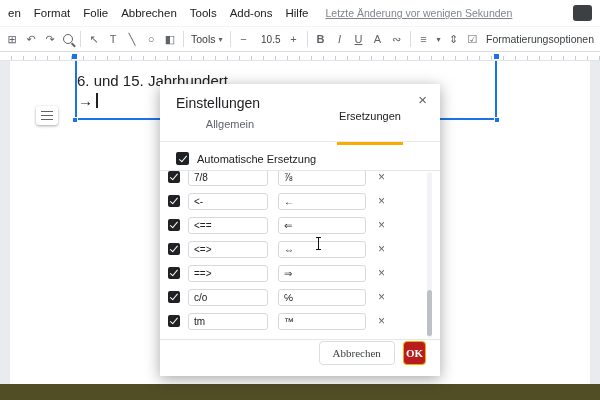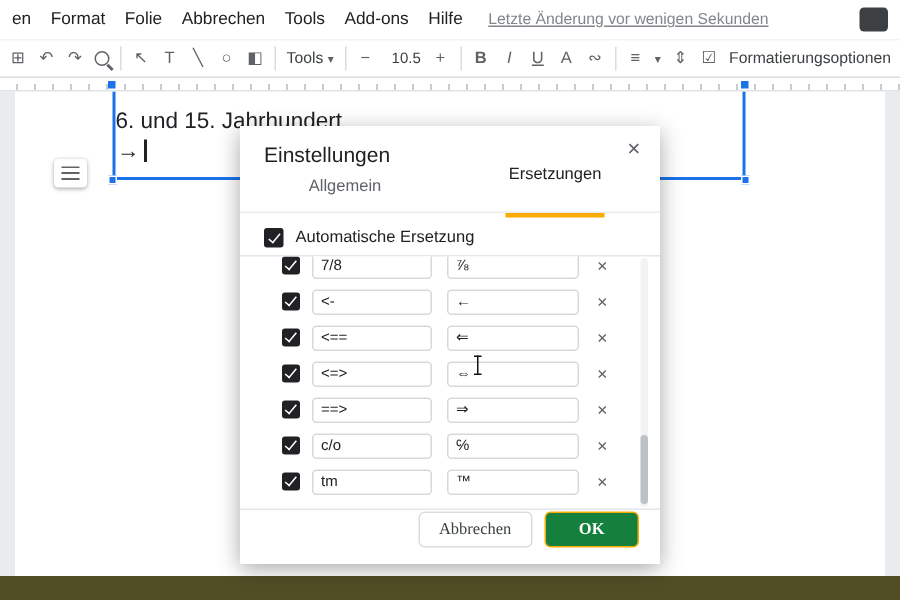--- a/index.html
+++ b/index.html
@@ -52,44 +52,44 @@
   .dialog{position:absolute;left:160px;top:84px;width:280px;height:292px;background:#fff;border-radius:0;
           box-shadow:0 3px 14px rgba(0,0,0,.35);z-index:30;font-size:11px}
   .dlg-title{position:absolute;left:16px;top:11px;font-size:14px;color:#202124}
   .dlg-close{position:absolute;right:13px;top:8px;font-size:15px;color:#5f6368;cursor:pointer;line-height:1}
   .tabs{position:absolute;left:0;top:30px;width:100%;height:27px;display:flex}
   .tab{flex:1;display:flex;align-items:center;justify-content:center;color:#5f6368;cursor:pointer}
   .tab span{padding:0 2px 7px;font-size:11px}
   .tab.active{color:#202124}
   .tab.active span{border-bottom:3px solid #f9ab00;padding-bottom:20px}
   .dlg-div{position:absolute;left:0;top:57px;width:100%;height:1px;background:#e8eaed}
-  .auto-row{position:absolute;left:16px;top:68px;display:flex;align-items:flex-start;gap:8px}
+  .auto-row{position:absolute;left:16px;top:68px;display:flex;align-items:center;gap:8px}
   .cb{width:13px;height:13px;background:#202124;border-radius:2px;position:relative;flex:none;cursor:pointer}
   .cb::after{content:"";position:absolute;left:4.5px;top:1.5px;width:3px;height:7px;
              border:solid #fff;border-width:0 1.5px 1.5px 0;transform:rotate(40deg)}
   .cb.sm{width:12px;height:12px}
   .cb.sm::after{left:4px;top:1px;height:6.5px}
   .auto-label{font-size:11px;color:#202124}
   .repl{position:absolute;left:0;top:86px;width:100%;height:170px;border-top:1px solid #e4e6e8;
         border-bottom:1px solid #e4e6e8;overflow:hidden;box-sizing:border-box}
   .repl-inner{margin-top:-6px}
-  .rrow{height:24px;display:flex;align-items:center;padding-left:28px;gap:8px;box-sizing:border-box}
+  .rrow{height:24px;display:flex;align-items:center;padding-left:8px;gap:8px;box-sizing:border-box}
   .rin{width:80px;height:17px;border:1px solid #d6d9dc;border-radius:3px;font-size:10px;padding:0 5px;
        color:#202124;box-sizing:border-box;font-family:inherit;margin:0;background:#fff}
   .rin.to{width:88px;margin-left:2px}
   .del{color:#5f6368;font-size:12px;margin-left:4px;cursor:pointer;line-height:1}
   .sb-track{position:absolute;right:8px;top:88px;width:5px;height:166px;background:#f1f3f4;border-radius:3px}
   .sb-thumb{position:absolute;right:8px;top:206px;width:5px;height:46px;background:#bdc1c6;border-radius:3px;cursor:pointer}
   .ibeam{position:absolute;left:155px;top:153px;width:7px;height:13px;z-index:31}
   .ibeam::before{content:"";position:absolute;left:3px;top:0;width:1px;height:13px;background:#111}
   .ibeam::after{content:"";position:absolute;left:1px;top:0;width:5px;height:1px;background:#111;box-shadow:0 12px 0 #111}
   .dlg-btns{position:absolute;right:14px;bottom:11px;display:flex;gap:8px}
   .btn{font-family:Liberation Serif, serif;font-size:11px;border-radius:4px;padding:5px 13px;cursor:pointer}
   .btn.cancel{background:#fff;border:1px solid #dadce0;color:#3c4043}
-  .btn.ok{background:#15803d;border:1px solid #f9ab00;color:#fff;font-weight:bold;padding:5px 22px}
+  .btn.ok{background:#b91c1c;border:1px solid #f9ab00;color:#fff;font-weight:bold;padding:5px 2px}
 </style>
 </head>
 <body>
 
 <div class="menubar">
   <span class="menu-item">en</span>
   <span class="menu-item">Format</span>
   <span class="menu-item">Folie</span>
   <span class="menu-item">Abbrechen</span>
   <span class="menu-item">Tools</span>

